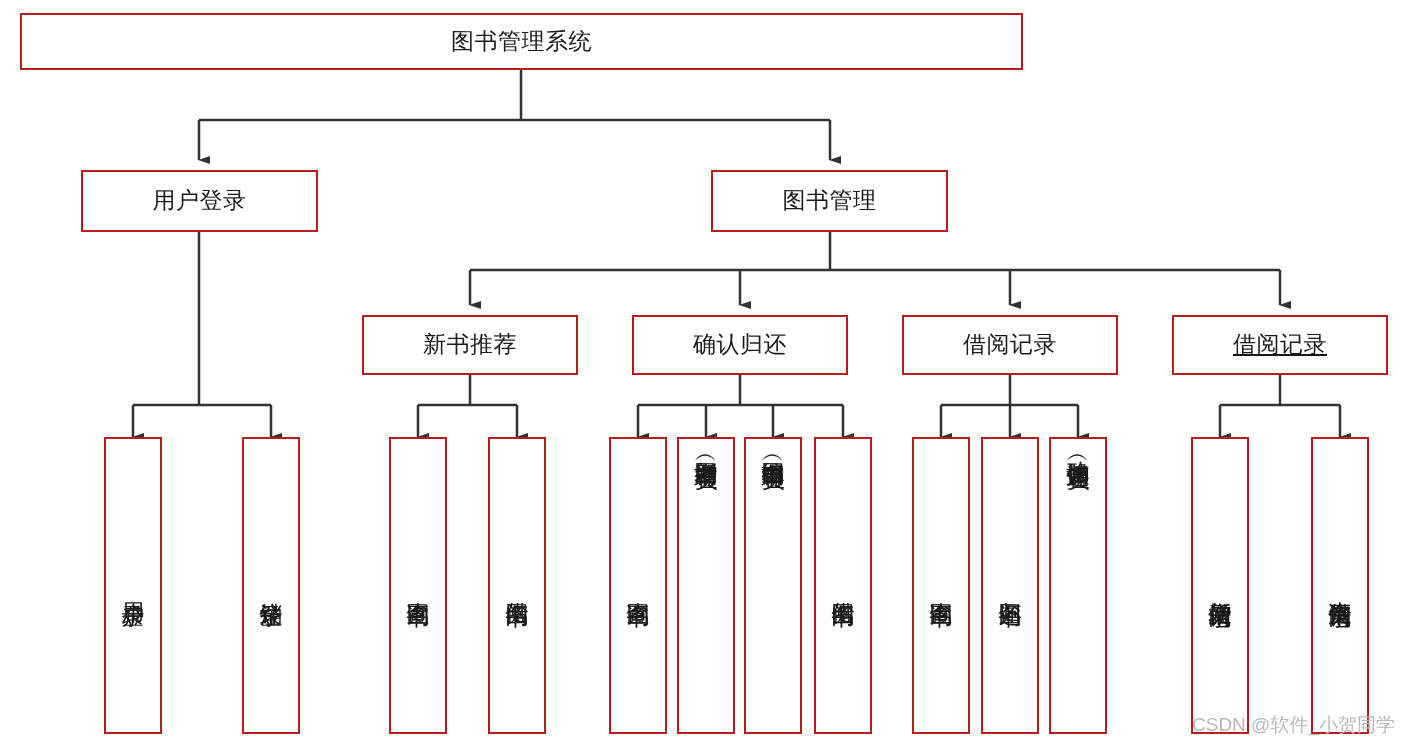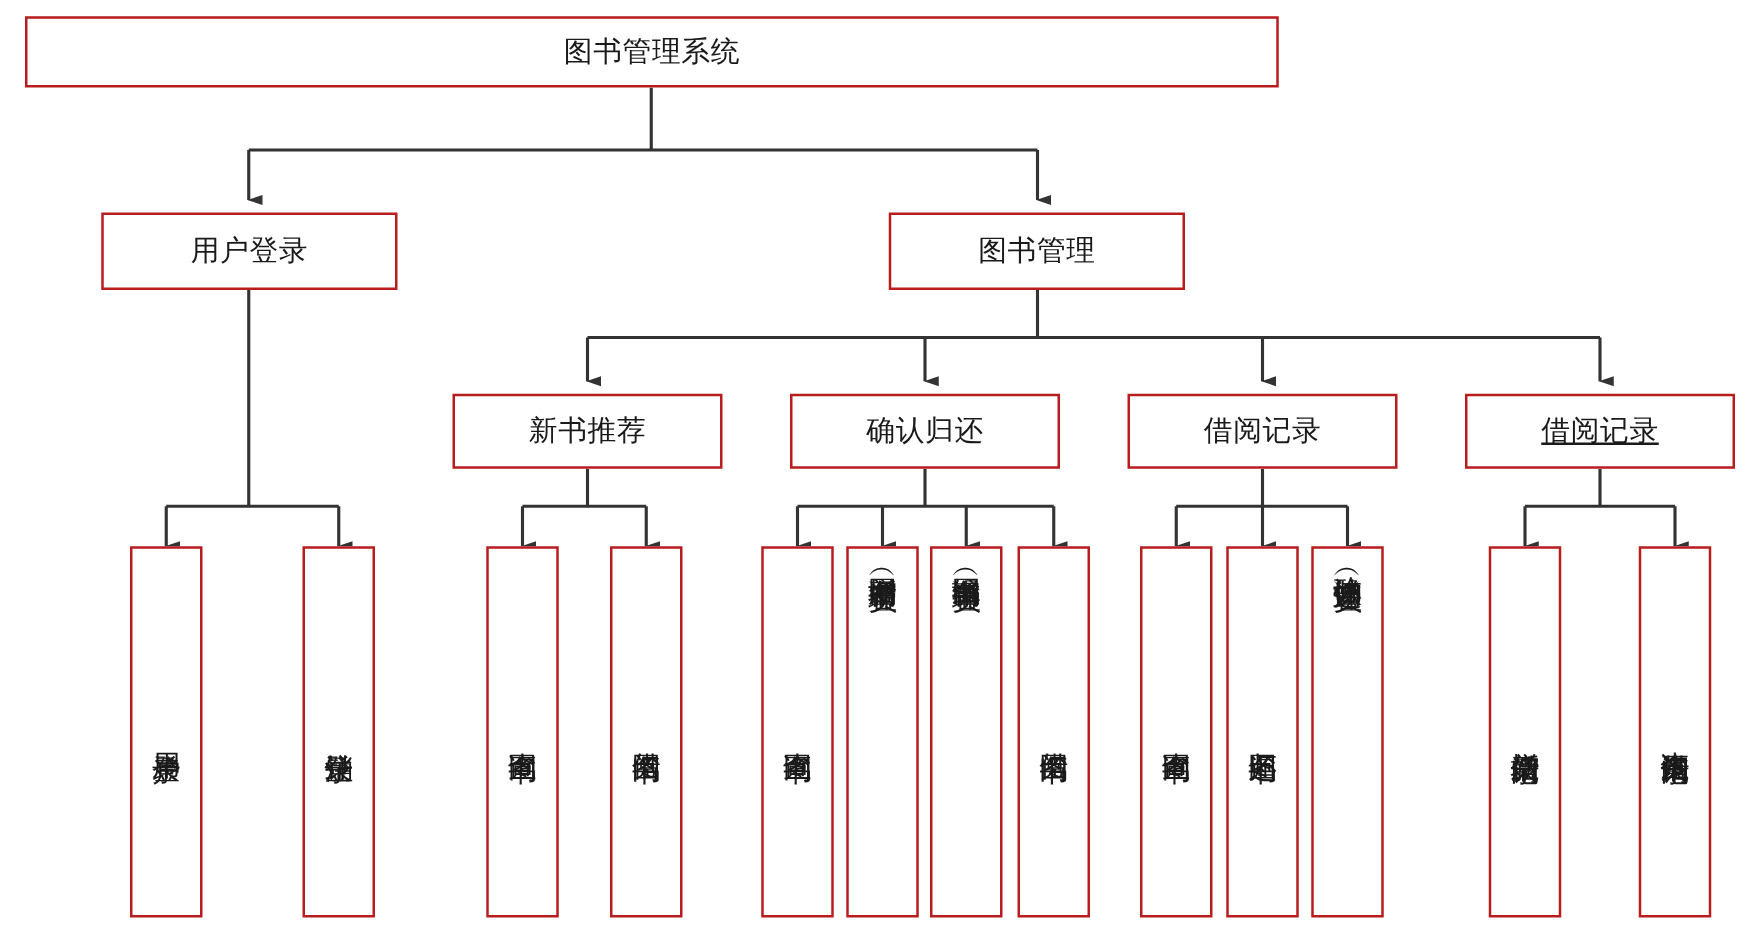--- a/index.html
+++ b/index.html
@@ -211,14 +211,15 @@
   </div>
 
   <div class="node vertical center-text" style="left:1191px; top:437px; width:58px; height:297px;">
     <span class="node-label">新增借阅记录</span>
   </div>
 
   <div class="node vertical center-text" style="left:1311px; top:437px; width:58px; height:297px;">
     <span class="node-label">查询借阅记录</span>
   </div>
 
+  <div class="watermark">CSDN @软件_小贺同学</div>
 
 </div>
 
 </body></html>

